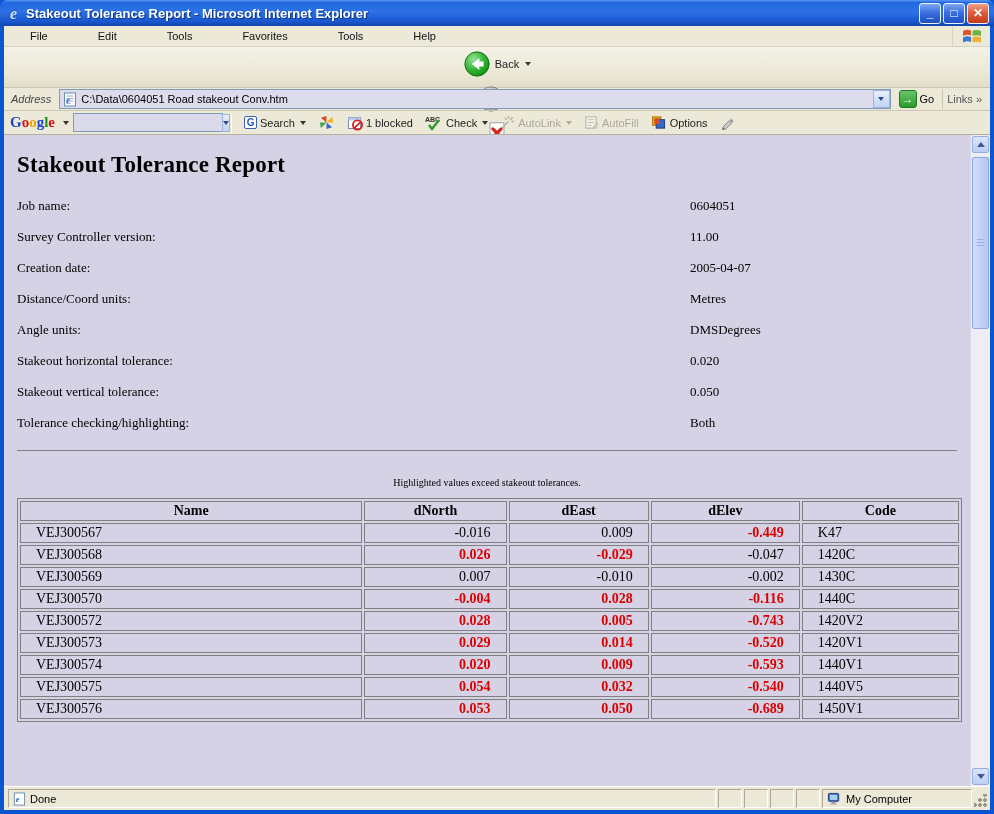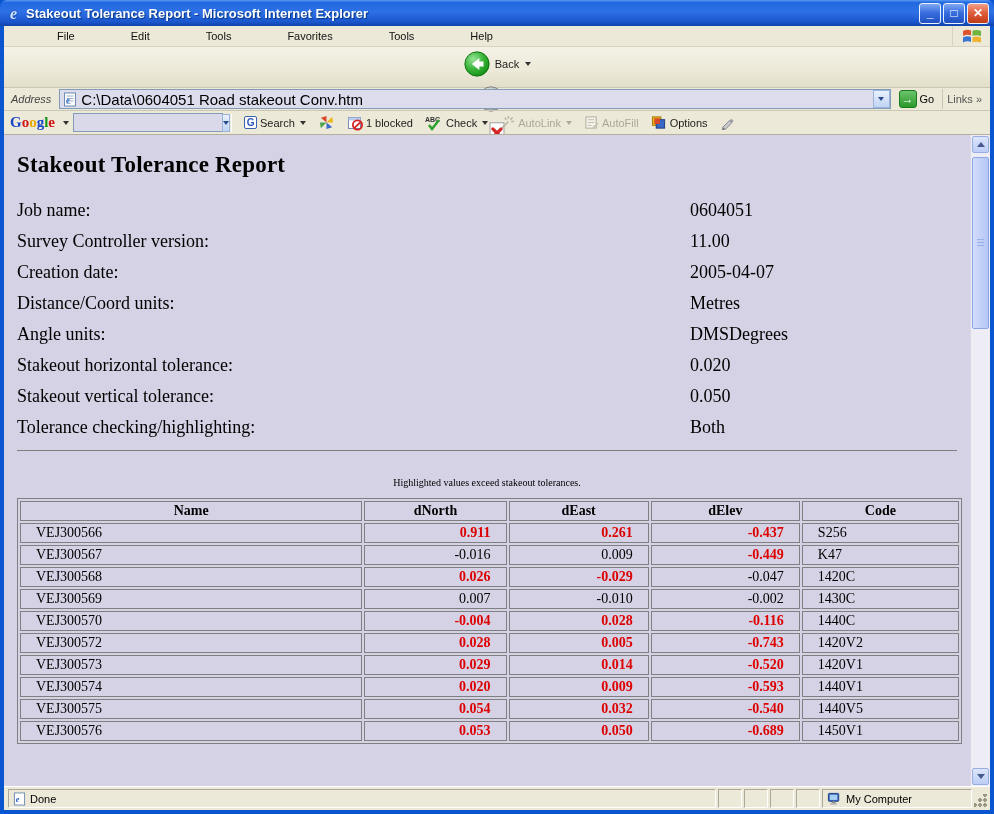--- a/index.html
+++ b/index.html
@@ -22,21 +22,21 @@
   .winbtn { width:22px; height:21px; border-radius:3px; border:1px solid #eaf2ff;
     color:#fff; font-size:12px; font-weight:bold; line-height:19px; text-align:center;
     background:linear-gradient(180deg,#7fa8f2 0%,#3a6fe0 45%,#1e50c0 100%); }
   .winbtn.close { background:linear-gradient(180deg,#f0a088 0%,#e1603c 45%,#c03a18 100%); }
 
   
   .inner { position:absolute; top:26px; left:4px; right:4px; bottom:4px;
     display:flex; flex-direction:column; background:#ece9d8; }
   .menubar { height:21px; display:flex; align-items:center; font-size:11px;
     border-bottom:1px solid #d8d3c0; padding-left:1px; }
-  .menu-item { padding:3px 4px; color:#111;margin-left:48px; }
+  .menu-item { padding:3px 25px; color:#111; }
   .menubar .spacer { flex:1; }
   .winlogo { width:38px; height:20px; display:flex; align-items:center; justify-content:center;
     border-left:1px solid #d8d3c0; }
 
   .toolbar { height:41px; display:flex; align-items:center; gap:1px;
     border-bottom:1px solid #cbc7b4; padding:0 4px;
     background:linear-gradient(180deg,#f4f2e6 0%,#ece9d8 60%,#e2dec9 100%);flex-direction:column; }
   .tb-btn { display:flex; align-items:center; gap:4px; padding:3px 5px; font-size:11px;
     color:#1c1c1c; border-radius:3px; }
   .tb-sep { width:1px; height:30px; background:#c9c5b0; border-right:1px solid #fff;
@@ -44,21 +44,21 @@
   .caret { width:0; height:0; border-left:3px solid transparent; border-right:3px solid transparent;
     border-top:4px solid #333; margin-left:2px; }
   .caret.dim { border-top-color:#b0ab98; }
 
   .addressbar { height:23px; display:flex; align-items:center; font-size:11px;
     border-bottom:1px solid #cbc7b4; padding:0 4px; gap:5px; }
   .addr-label { color:#444; padding:0 3px;font-style:italic; }
   .addr-field { flex:1; height:20px; display:flex; align-items:center;
     background:#dcdcec; border:1px solid #7f9db9; padding-left:3px; }
   .addr-field .pg-icon { margin-right:4px; }
-  .addr-text { flex:1; font-size:15px; color:#000; white-space:nowrap; overflow:hidden; }
+  .addr-text { flex:1; font-size:11px; color:#000; white-space:nowrap; overflow:hidden; }
   .combo-btn { width:17px; height:18px; display:flex; align-items:center; justify-content:center;
     background:linear-gradient(180deg,#e8f0fc,#c0d4f4); border:1px solid #9cb4dc; }
   .combo-btn .caret { border-top-color:#2a4a8a; margin:0; }
   .go-btn { display:flex; align-items:center; gap:3px; padding:0 3px; }
   .go-icon { width:18px; height:18px; border-radius:3px;
     background:linear-gradient(180deg,#6cc46c,#2a9a2a); border:1px solid #187a18;
     color:#fff; font-size:12px; font-weight:bold; line-height:16px; text-align:center; }
   .links { display:flex; align-items:center; gap:3px; color:#555; padding:0 4px;
     border-left:1px solid #c9c5b0; height:20px; }
 
@@ -73,21 +73,21 @@
   .gb-btn { display:flex; align-items:center; gap:3px; padding:2px 4px; color:#1c1c1c; }
   .gb-btn.dim { color:#aca899; }
   .g-sq { width:13px; height:13px; border:1px solid #3a62b0; background:#fff; color:#2a52c0;
     font-weight:bold; font-size:10px; line-height:12px; text-align:center; border-radius:2px; }
 
   
   .content { flex:1; display:flex; min-height:0; }
   .page { flex:1; background:var(--page-bg,#d4d2e4); overflow:hidden; padding:0 13px;
     font-family:"Liberation Serif", serif; color:#000; }
   .page h1 { font-size:23px; font-weight:bold; margin:17px 0 12px; letter-spacing:0.2px; }
-  .field { height:31px; display:flex; align-items:flex-end; font-size:18px; }
+  .field { height:31px; display:flex; align-items:center; font-size:13px; }
   .field .f-label { flex:0 0 673px; }
   .page hr { border:none; border-top:1px solid #808080; margin:12px 0 0; }
   .note { text-align:center; font-size:10px; margin:26px 0 10px; }
 
   table.report { width:945px; border-collapse:separate; border-spacing:2px;
     border:1px solid #808080; font-size:14px; }
   table.report th, table.report td { border:1px solid #808080; padding:1px 15px; height:20px; }
   table.report th { font-weight:bold; text-align:center; }
   col.c1 { width:345px; } col.c2 { width:143px; } col.c3 { width:141px; }
   col.c4 { width:150px; } col.c5 { width:158px; }
@@ -505,27 +505,20 @@
           <thead>
             <tr>
               <th>Name</th>
               <th>dNorth</th>
               <th>dEast</th>
               <th>dElev</th>
               <th>Code</th>
             </tr>
           </thead>
           <tbody id="tbody">
-  <tr>
-    <td class="c-name">VEJ300566</td>
-    <td class="c-dnorth num hl">0.911</td>
-    <td class="c-deast num hl">0.261</td>
-    <td class="c-delev num hl">-0.437</td>
-    <td class="c-code">S256</td>
-  </tr>
 
   <tr>
     <td class="c-name">VEJ300567</td>
     <td class="c-dnorth num">-0.016</td>
     <td class="c-deast num">0.009</td>
     <td class="c-delev num hl">-0.449</td>
     <td class="c-code">K47</td>
   </tr>
 
   <tr>

